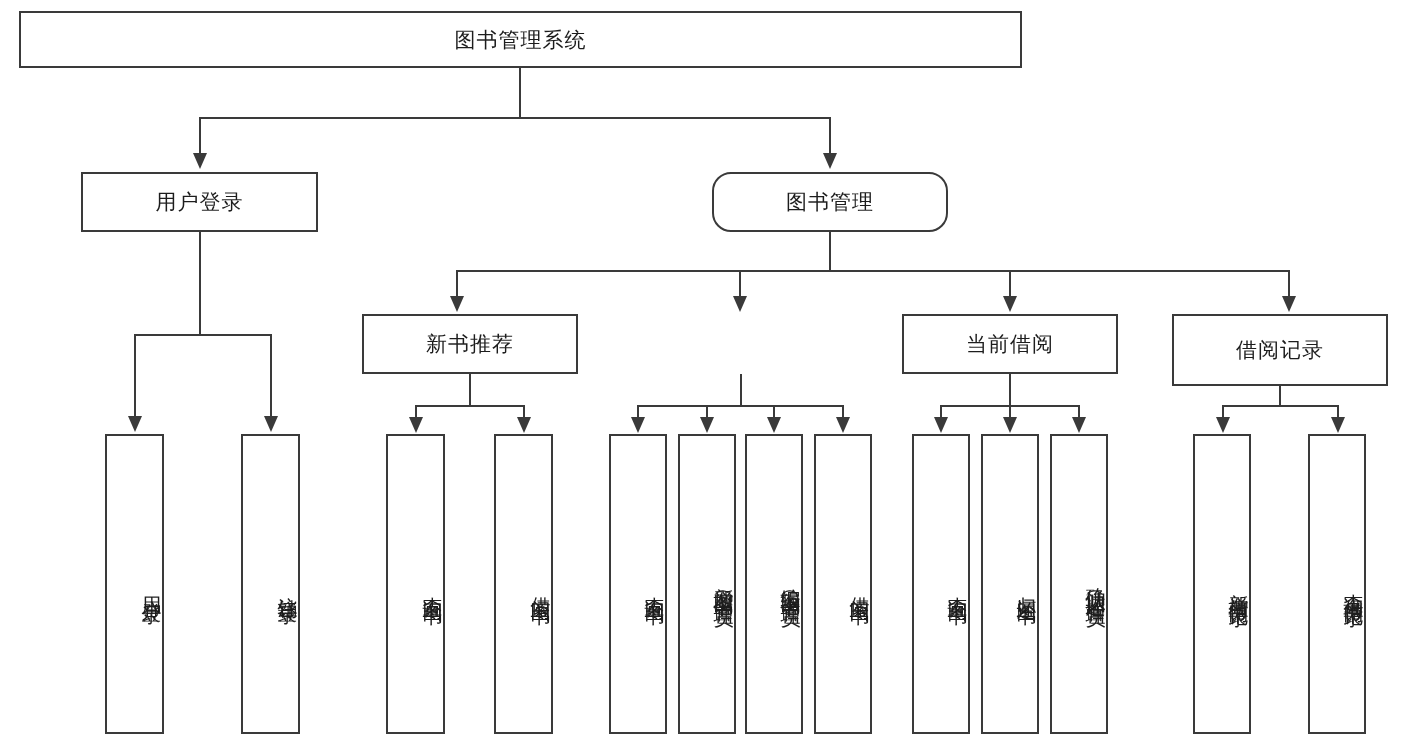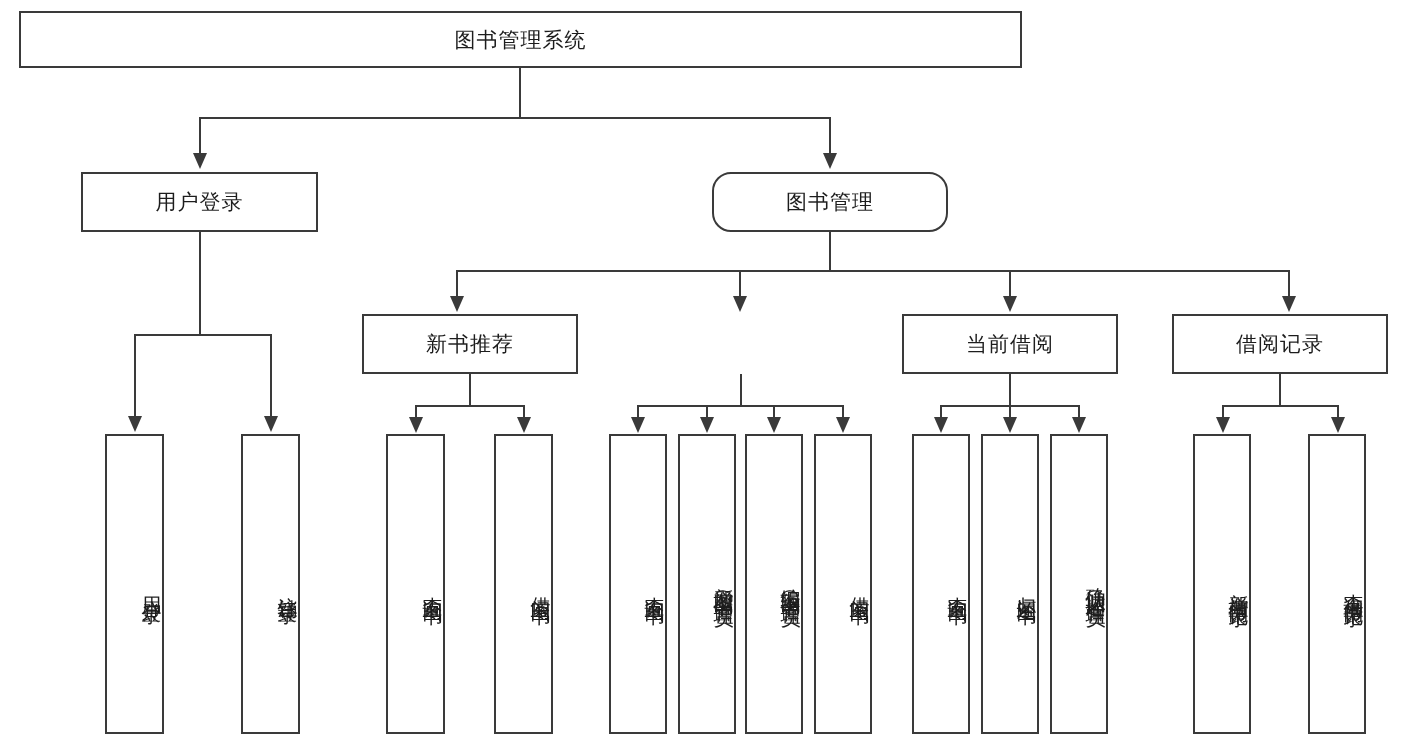--- a/index.html
+++ b/index.html
@@ -115,21 +115,21 @@
   <div class="arrow" style="left:1003px; top:296px;"></div>
   <div class="vline" style="left:1288px; top:270px; height:28px;"></div>
   <div class="arrow" style="left:1282px; top:296px;"></div>
 
   <div class="node h" style="left:362px; top:314px; width:216px; height:60px;">
     <span class="lbl">新书推荐</span>
   </div>
   <div class="node h" style="left:902px; top:314px; width:216px; height:60px;">
     <span class="lbl">当前借阅</span>
   </div>
-  <div class="node h" style="left:1172px; top:314px; width:216px; height:60px;">
+  <div class="node h" style="left:1172px; top:314px; width:216px; height:72px;">
     <span class="lbl">借阅记录</span>
   </div>
 
   <div class="vline" style="left:469px; top:374px; height:33px;"></div>
   <div class="hline" style="left:415px; top:405px; width:109px;"></div>
   <div class="vline" style="left:415px; top:405px; height:14px;"></div>
   <div class="arrow" style="left:409px; top:417px;"></div>
   <div class="vline" style="left:523px; top:405px; height:14px;"></div>
   <div class="arrow" style="left:517px; top:417px;"></div>
 

